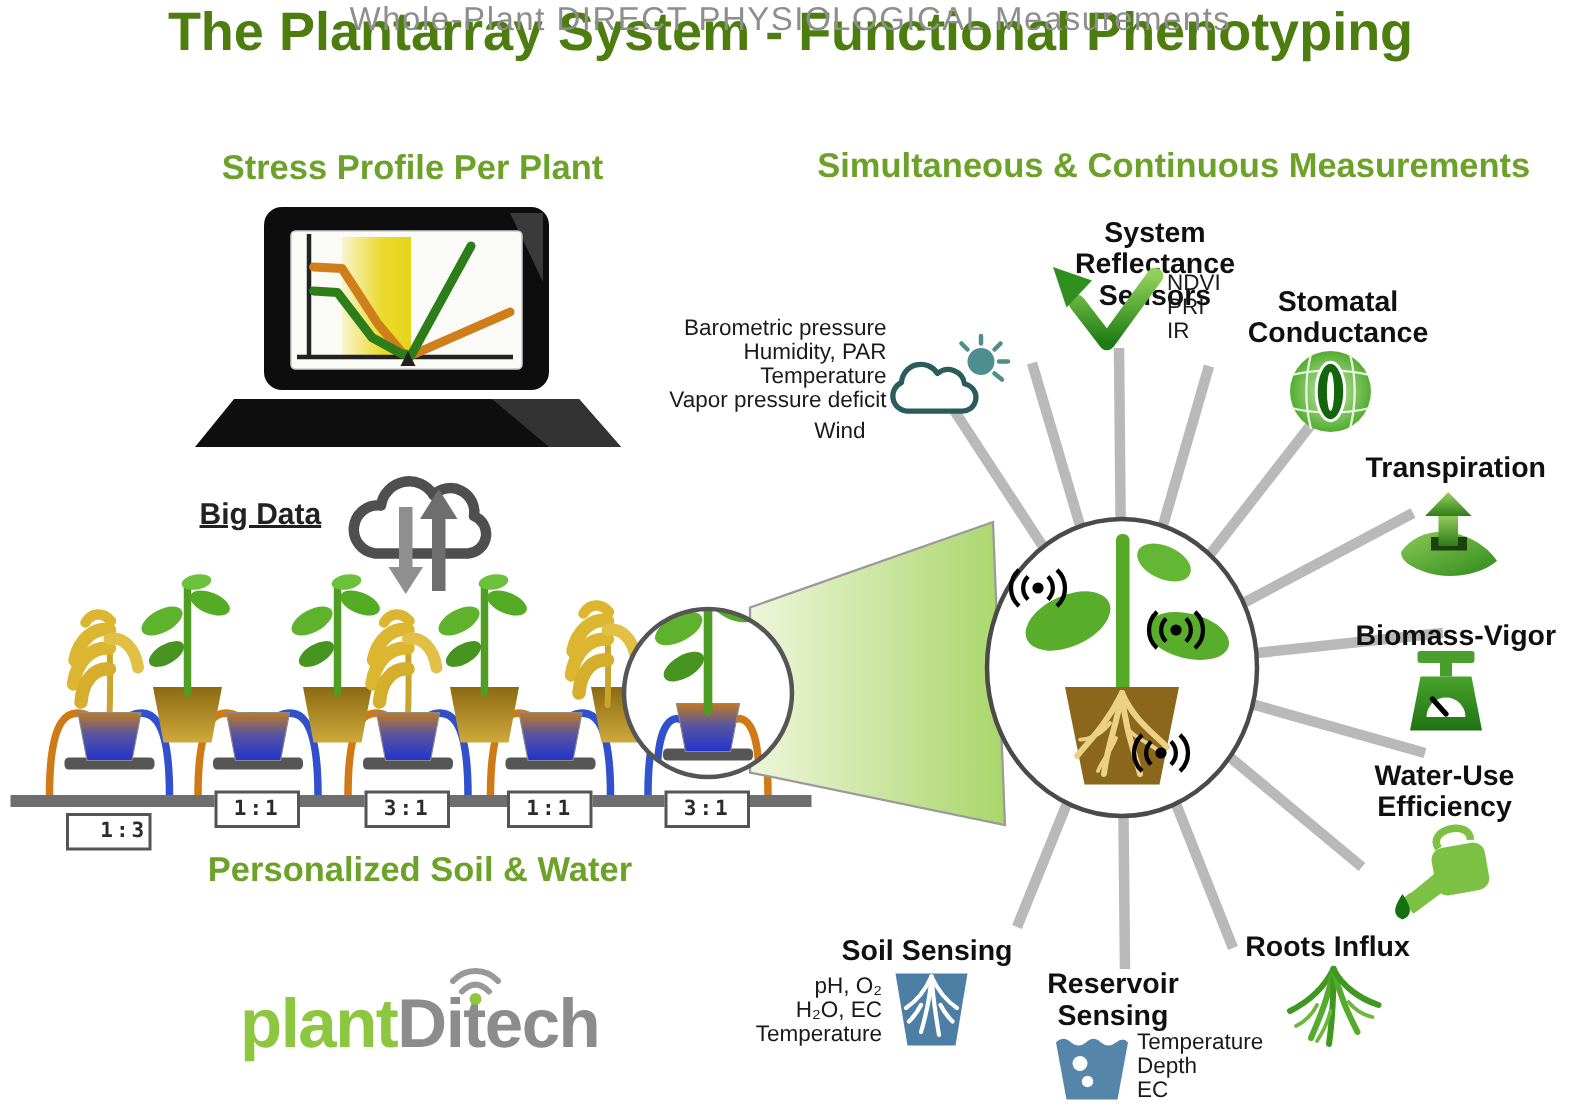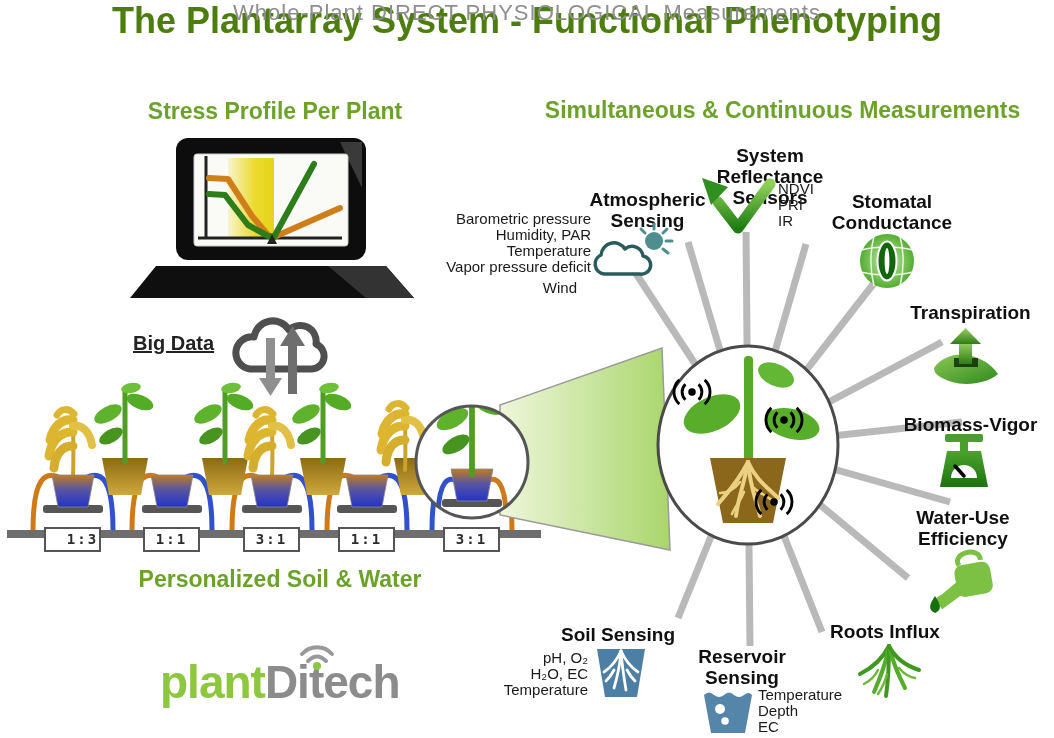--- a/index.html
+++ b/index.html
@@ -202,40 +202,39 @@
         <path d="M180,252 C174,260 166,263 160,263" stroke-width="2.5"></path>
         <path d="M194,258 C200,264 208,266 214,272" stroke-width="2.5"></path>
         <path d="M184,262 C180,272 174,278 172,284" stroke-width="2.5"></path>
       </g>
       <use href="#wf" transform="translate(132,162) scale(1.1)"></use>
       <use href="#wf" transform="translate(224,190) scale(1.1)"></use>
       <use href="#wf" transform="translate(214,272) scale(1.1)"></use>
     </g>
   </svg>
 
-  <div class="doser" style="left:44px;top:527px;padding-left:20px;">1:3</div>
+  <div class="doser" style="left:44px;top:542px;padding-left:20px;">1:3</div>
   <div class="doser" style="left:143px;top:527px;">1:1</div>
   <div class="doser" style="left:243px;top:527px;">3:1</div>
   <div class="doser" style="left:338px;top:527px;">1:1</div>
   <div class="doser" style="left:443px;top:527px;">3:1</div>
 
   <div class="abs logo-text" style="left:160px;top:655px;">
     <span class="logo-green">plant</span><span class="logo-gray">Ditech</span>
   </div>
 
   <div class="abs center green-header" style="left:105px;top:566px;width:350px;">Personalized Soil &amp; Water</div>
   <svg class="abs" style="left:292px;top:632px;" width="50" height="38" viewBox="0 0 50 38">
     <g fill="none" stroke="#999999" stroke-width="4" stroke-linecap="round">
       <path d="M10,22 C18,13 32,13 40,22"></path>
       <path d="M16,29 C22,23 28,23 34,29"></path>
     </g>
     <circle cx="25" cy="34" r="4" fill="#8dc63f"></circle>
   </svg>
 
-  <div class="abs sensor-title" style="left:575px;top:190px;width:145px;">Atmospheric Sensing</div>
   <div class="abs sensor-list right" style="left:424px;top:211px;width:167px;">
     <div>Barometric pressure</div>
     <div>Humidity, PAR</div>
     <div>Temperature</div>
     <div>Vapor pressure deficit</div>
     <div style="margin-top:5px;margin-right:14px;">Wind</div>
   </div>
   <svg class="abs" style="left:592px;top:222px;" width="84" height="58" viewBox="0 0 84 58">
     <g stroke="#4e8e8e" stroke-width="3" stroke-linecap="round">
       <line x1="62" y1="2" x2="62" y2="7"></line>

